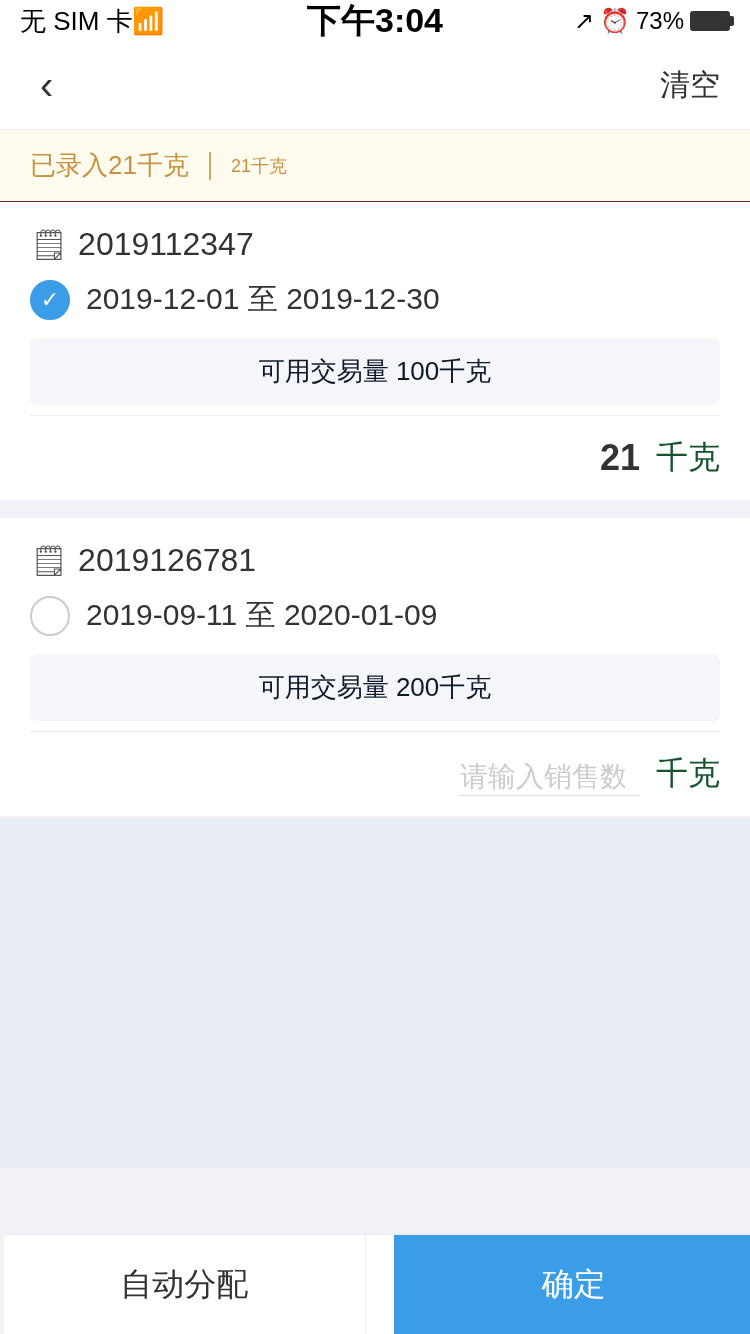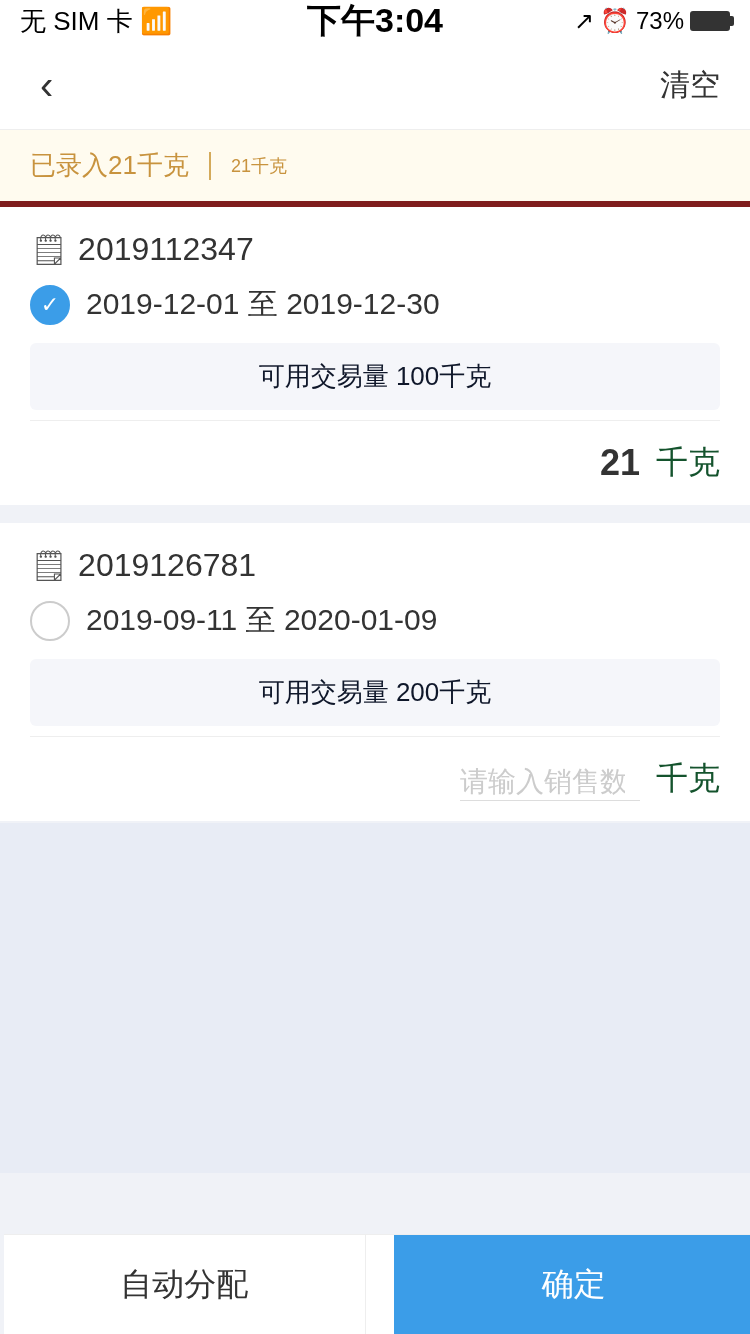--- a/index.html
+++ b/index.html
@@ -19,21 +19,20 @@
       background: #fff;
       display: flex;
       align-items: center;
       justify-content: space-between;
       padding: 0 20px;
       font-size: 26px;
     }
     .status-left {
       display: flex;
       align-items: center;
-      gap: 8px;
       font-size: 26px;
     }
     .status-center {
       font-size: 34px;
       font-weight: 700;
       position: absolute;
       left: 50%;
       transform: translateX(-50%);
     }
     .status-right {
@@ -94,21 +93,21 @@
       cursor: pointer;
     }
 
     
     .info-banner {
       background: #fffbef;
       padding: 18px 30px;
       display: flex;
       align-items: center;
       gap: 20px;
-      border-bottom: 6px solid #7f1d1d;
+      border-bottom: 1px solid #7f1d1d;
     }
     .info-label {
       font-size: 26px;
       color: #c8933e;
     }
     .info-divider {
       width: 2px;
       height: 28px;
       background: #d4aa5a;
     }

